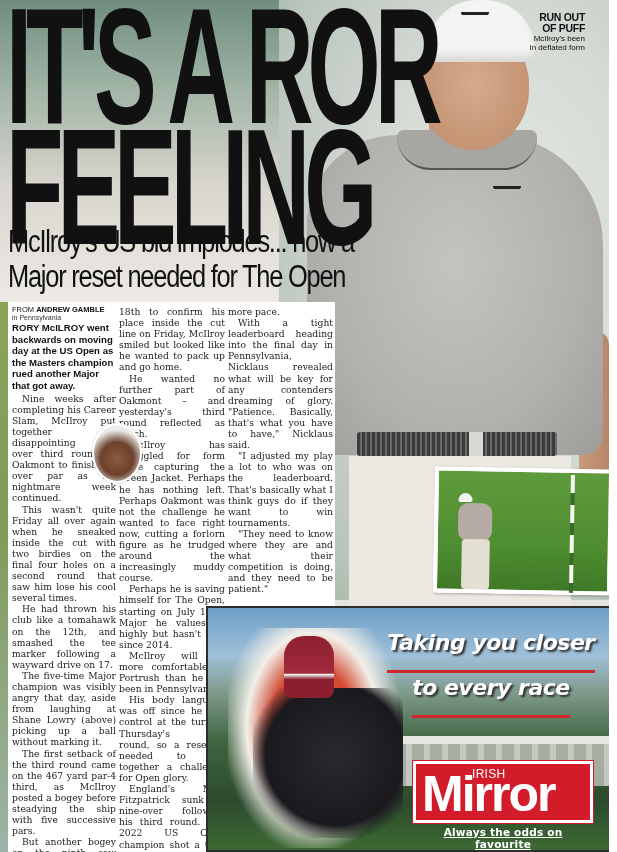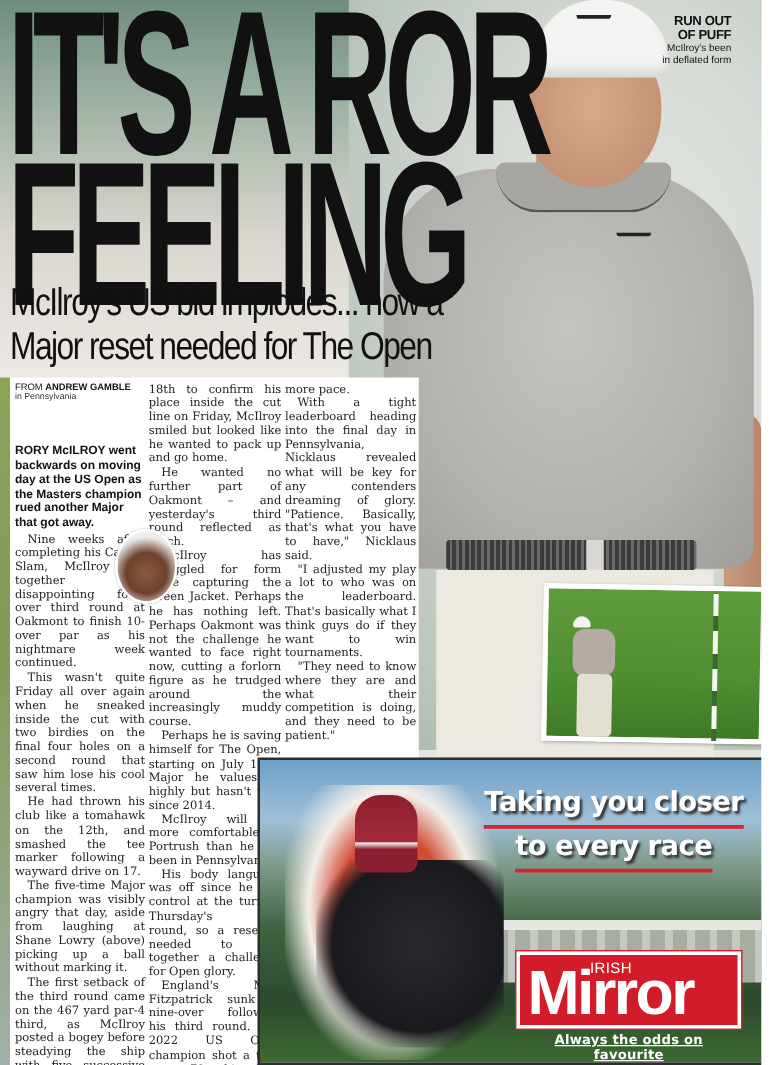--- a/index.html
+++ b/index.html
@@ -55,21 +55,21 @@
     background: linear-gradient(180deg,#8aa45a,#7f9b55 40%,#9fb2a9 100%); }
   .col { position: absolute; font-size: 9.2px; line-height: 11.1px; color: #222; text-align: justify; }
   .col p { text-indent: 10px; margin: 0; }
   .col p.noindent { text-indent: 0; }
   .col1 { left: 12px; top: 306px; width: 104px; }
   .col2 { left: 119px; top: 306px; width: 106px; }
   .col3 { left: 228px; top: 306px; width: 105px; }
   .byline { font-family: "Liberation Sans", sans-serif; font-size: 7.5px; line-height: 8px; color: #111; }
   .byline b { font-weight: 900; }
   .byline-loc { font-family: "Liberation Sans", sans-serif; font-size: 7px; line-height: 8px; color: #333; display: block; }
-  .standfirst { font-family: "Liberation Sans", sans-serif; font-weight: 700; font-size: 9.6px; line-height: 11.6px; color: #111; text-align: left; margin-bottom: 1px; margin-top: 33px; }
+  .standfirst { font-family: "Liberation Sans", sans-serif; font-weight: 700; font-size: 9.6px; line-height: 11.6px; color: #111; text-align: left; margin-bottom: 1px; }
 
   
   .inset-portrait { position: absolute; left: 92px; top: 423px; width: 50px; height: 60px; border-radius: 50%;
     background: radial-gradient(circle at 50% 60%, #8d5a3f 0%, #6c412d 40%, #e9e9e7 70%, #ffffff 100%);
     border: 2px solid #fff; box-shadow: 0 0 2px rgba(0,0,0,0.3); }
 
   
   .ad { position: absolute; left: 206px; top: 606px; width: 410px; height: 246px; border: 2px solid #2d2d2d;
     background: linear-gradient(180deg, #6fa0c9 0%, #9fc0d8 20%, #7f9a8a 35%, #3f6541 55%, #2c4a2d 80%, #3d6a32 100%); overflow: hidden; }
   .ad-rail { position: absolute; left: 180px; top: 128px; width: 230px; height: 50px;
@@ -77,21 +77,21 @@
   .ad-rail-top { position: absolute; left: 180px; top: 128px; width: 230px; height: 8px; background: #e6e6e2; }
   .ad-rip { position: absolute; left: 20px; top: 20px; width: 170px; height: 220px;
     background: radial-gradient(ellipse at 50% 45%, #e0553b 0%, #d24a33 35%, #f2efe9 55%, rgba(255,255,255,0) 75%); }
   .ad-horse { position: absolute; left: 45px; top: 80px; width: 150px; height: 150px;
     background: radial-gradient(ellipse at 55% 45%, #2a2a2e 0%, #1a1a1e 60%, rgba(0,0,0,0) 75%); }
   .ad-jockey { position: absolute; left: 76px; top: 28px; width: 50px; height: 62px;
     background: linear-gradient(180deg,#8c1f2f 0%,#a32a3c 60%,#f2f2f2 62%,#8c1f2f 70%); border-radius: 20px 20px 8px 8px; }
   .ad-tagline { position: absolute; right: 8px; top: 20px; width: 230px; text-align: center;
     font-family: "DejaVu Sans", sans-serif; font-weight: 700; color: #ffffff; font-size: 22px; line-height: 30px;
     text-shadow: 2px 2px 2px #333; letter-spacing: -0.5px; }
-  .ad-tagline span { display: inline-block; border-bottom: 3px solid #d0262e; padding-bottom: 2px; }
+  .ad-tagline span { display: inline-block; border-bottom: 3px solid #d0262e; padding-bottom: 12px; font-style: italic; }
   .ad-logo { position: absolute; left: 205px; top: 153px; width: 180px; height: 62px; background: #d21c2a;
     border: 3px solid #ffffff; outline: 1px solid #d21c2a; }
   .ad-logo .irish { position: absolute; left: 56px; top: 3px; font-family: "Liberation Sans", sans-serif; color: #fff; font-size: 12px; font-weight: 400; letter-spacing: 0.3px; }
   .ad-logo .mirror { position: absolute; left: 6px; top: 2px; font-family: "Liberation Sans", sans-serif; color: #fff; font-size: 50px; font-weight: 900; line-height: 56px; letter-spacing: -2px; }
   .ad-strap { position: absolute; left: 206px; top: 218px; width: 178px; text-align: center;
     font-family: "DejaVu Sans", sans-serif; font-weight: 700; color: #ffffff; font-size: 10.5px; letter-spacing: 0.2px; text-decoration: underline; }
 
   
   .small-photo { position: absolute; left: 434px; top: 468px; width: 178px; height: 126px; border: 4px solid #ffffff;
     background: linear-gradient(180deg,#5e9b3c 0%,#4f8e31 60%,#3f7a27 100%); box-shadow: 1px 1px 3px rgba(0,0,0,0.3); transform: rotate(1deg); }

